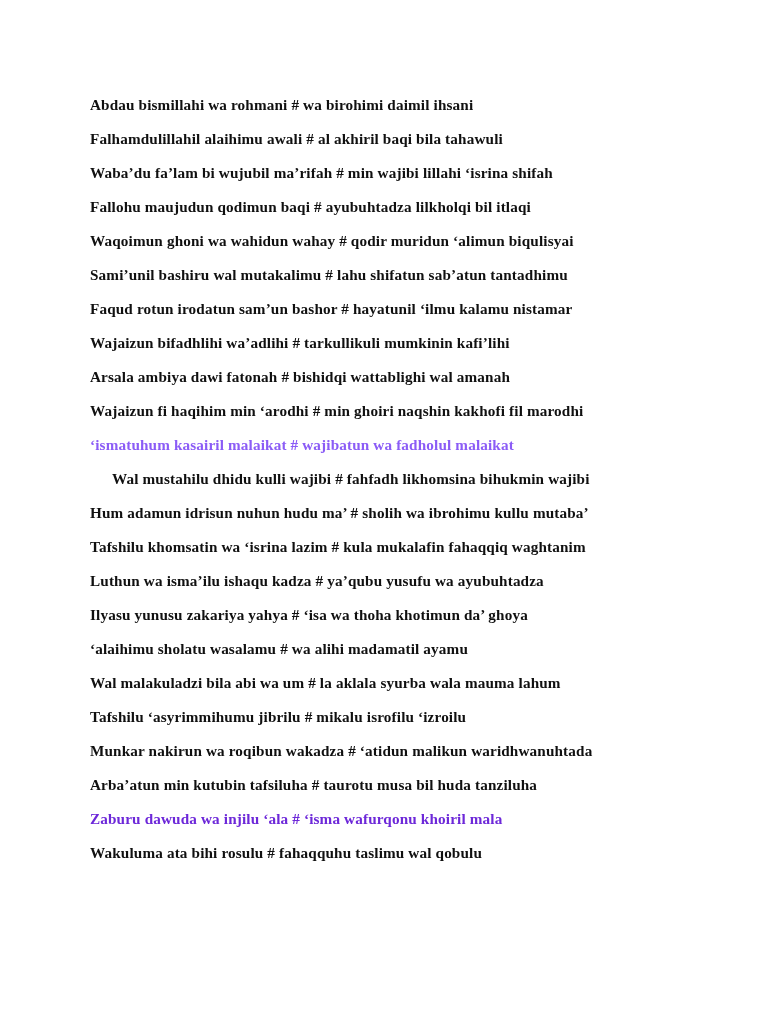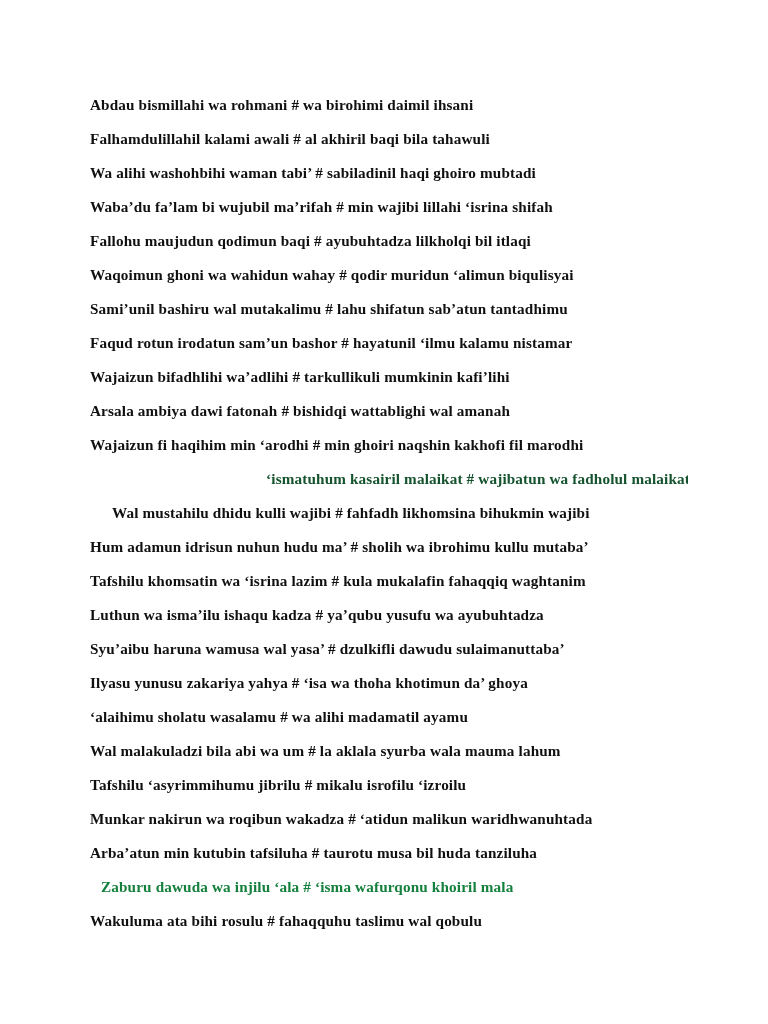--- a/index.html
+++ b/index.html
@@ -33,38 +33,36 @@
     -webkit-font-smoothing: antialiased;
   }
 </style>
 </head>
 <body style="background: rgb(255, 255, 255);">
 
 <div class="page" style="background: rgb(255, 255, 255);">
   <div class="text-body">
 
   <div class="doc-line" style="color: rgb(16, 16, 16);">Abdau bismillahi wa rohmani # wa birohimi daimil ihsani</div>
-      <div class="doc-line" style="color: rgb(16, 16, 16);">Falhamdulillahil kalami awali # al akhiril baqi bila tahawuli</div>
-      <div class="doc-line" style="color: rgb(16, 16, 16);">Wa alihi washohbihi waman tabi’ # sabiladinil haqi ghoiro mubtadi</div>
+      <div class="doc-line" style="color: rgb(16, 16, 16);">Falhamdulillahil alaihimu awali # al akhiril baqi bila tahawuli</div>
       <div class="doc-line" style="color: rgb(16, 16, 16);">Waba’du fa’lam bi wujubil ma’rifah # min wajibi lillahi ‘isrina shifah</div>
       <div class="doc-line" style="color: rgb(16, 16, 16);">Fallohu maujudun qodimun baqi # ayubuhtadza lilkholqi bil itlaqi</div>
       <div class="doc-line" style="color: rgb(16, 16, 16);">Waqoimun ghoni wa wahidun wahay # qodir muridun ‘alimun biqulisyai</div>
       <div class="doc-line" style="color: rgb(16, 16, 16);">Sami’unil bashiru wal mutakalimu # lahu shifatun sab’atun tantadhimu</div>
       <div class="doc-line" style="color: rgb(16, 16, 16);">Faqud rotun irodatun sam’un bashor # hayatunil ‘ilmu kalamu nistamar</div>
       <div class="doc-line" style="color: rgb(16, 16, 16);">Wajaizun bifadhlihi wa’adlihi # tarkullikuli mumkinin kafi’lihi</div>
       <div class="doc-line" style="color: rgb(16, 16, 16);">Arsala ambiya dawi fatonah # bishidqi wattablighi wal amanah</div>
       <div class="doc-line" style="color: rgb(16, 16, 16);">Wajaizun fi haqihim min ‘arodhi # min ghoiri naqshin kakhofi fil marodhi</div>
-      <div class="doc-line" style="color: #14532d; text-align: right;">‘ismatuhum kasairil malaikat # wajibatun wa fadholul malaikat</div>
+      <div class="doc-line" style="color: #8b5cf6;">‘ismatuhum kasairil malaikat # wajibatun wa fadholul malaikat</div>
       <div class="doc-line" style="color: rgb(16, 16, 16); margin-left: 22px;">Wal mustahilu dhidu kulli wajibi # fahfadh likhomsina bihukmin wajibi</div>
       <div class="doc-line" style="color: rgb(16, 16, 16);">Hum adamun idrisun nuhun hudu ma’ # sholih wa ibrohimu kullu mutaba’</div>
       <div class="doc-line" style="color: rgb(16, 16, 16);">Tafshilu khomsatin wa ‘isrina lazim # kula mukalafin fahaqqiq waghtanim</div>
       <div class="doc-line" style="color: rgb(16, 16, 16);">Luthun wa isma’ilu ishaqu kadza # ya’qubu yusufu wa ayubuhtadza</div>
-      <div class="doc-line" style="color: rgb(16, 16, 16);">Syu’aibu haruna wamusa wal yasa’ # dzulkifli dawudu sulaimanuttaba’</div>
       <div class="doc-line" style="color: rgb(16, 16, 16);">Ilyasu yunusu zakariya yahya # ‘isa wa thoha khotimun da’ ghoya</div>
       <div class="doc-line" style="color: rgb(16, 16, 16);">‘alaihimu sholatu wasalamu # wa alihi madamatil ayamu</div>
       <div class="doc-line" style="color: rgb(16, 16, 16);">Wal malakuladzi bila abi wa um # la aklala syurba wala mauma lahum</div>
       <div class="doc-line" style="color: rgb(16, 16, 16);">Tafshilu ‘asyrimmihumu jibrilu # mikalu isrofilu ‘izroilu</div>
       <div class="doc-line" style="color: rgb(16, 16, 16);">Munkar nakirun wa roqibun wakadza # ‘atidun malikun waridhwanuhtada</div>
       <div class="doc-line" style="color: rgb(16, 16, 16);">Arba’atun min kutubin tafsiluha # taurotu musa bil huda tanziluha</div>
-      <div class="doc-line" style="color: #15803d; margin-left: 11px;">Zaburu dawuda wa injilu ‘ala # ‘isma wafurqonu khoiril mala</div>
+      <div class="doc-line" style="color: #6d28d9;">Zaburu dawuda wa injilu ‘ala # ‘isma wafurqonu khoiril mala</div>
       <div class="doc-line" style="color: rgb(16, 16, 16);">Wakuluma ata bihi rosulu # fahaqquhu taslimu wal qobulu</div>
     </div>
 </div>
 
 </body></html>

